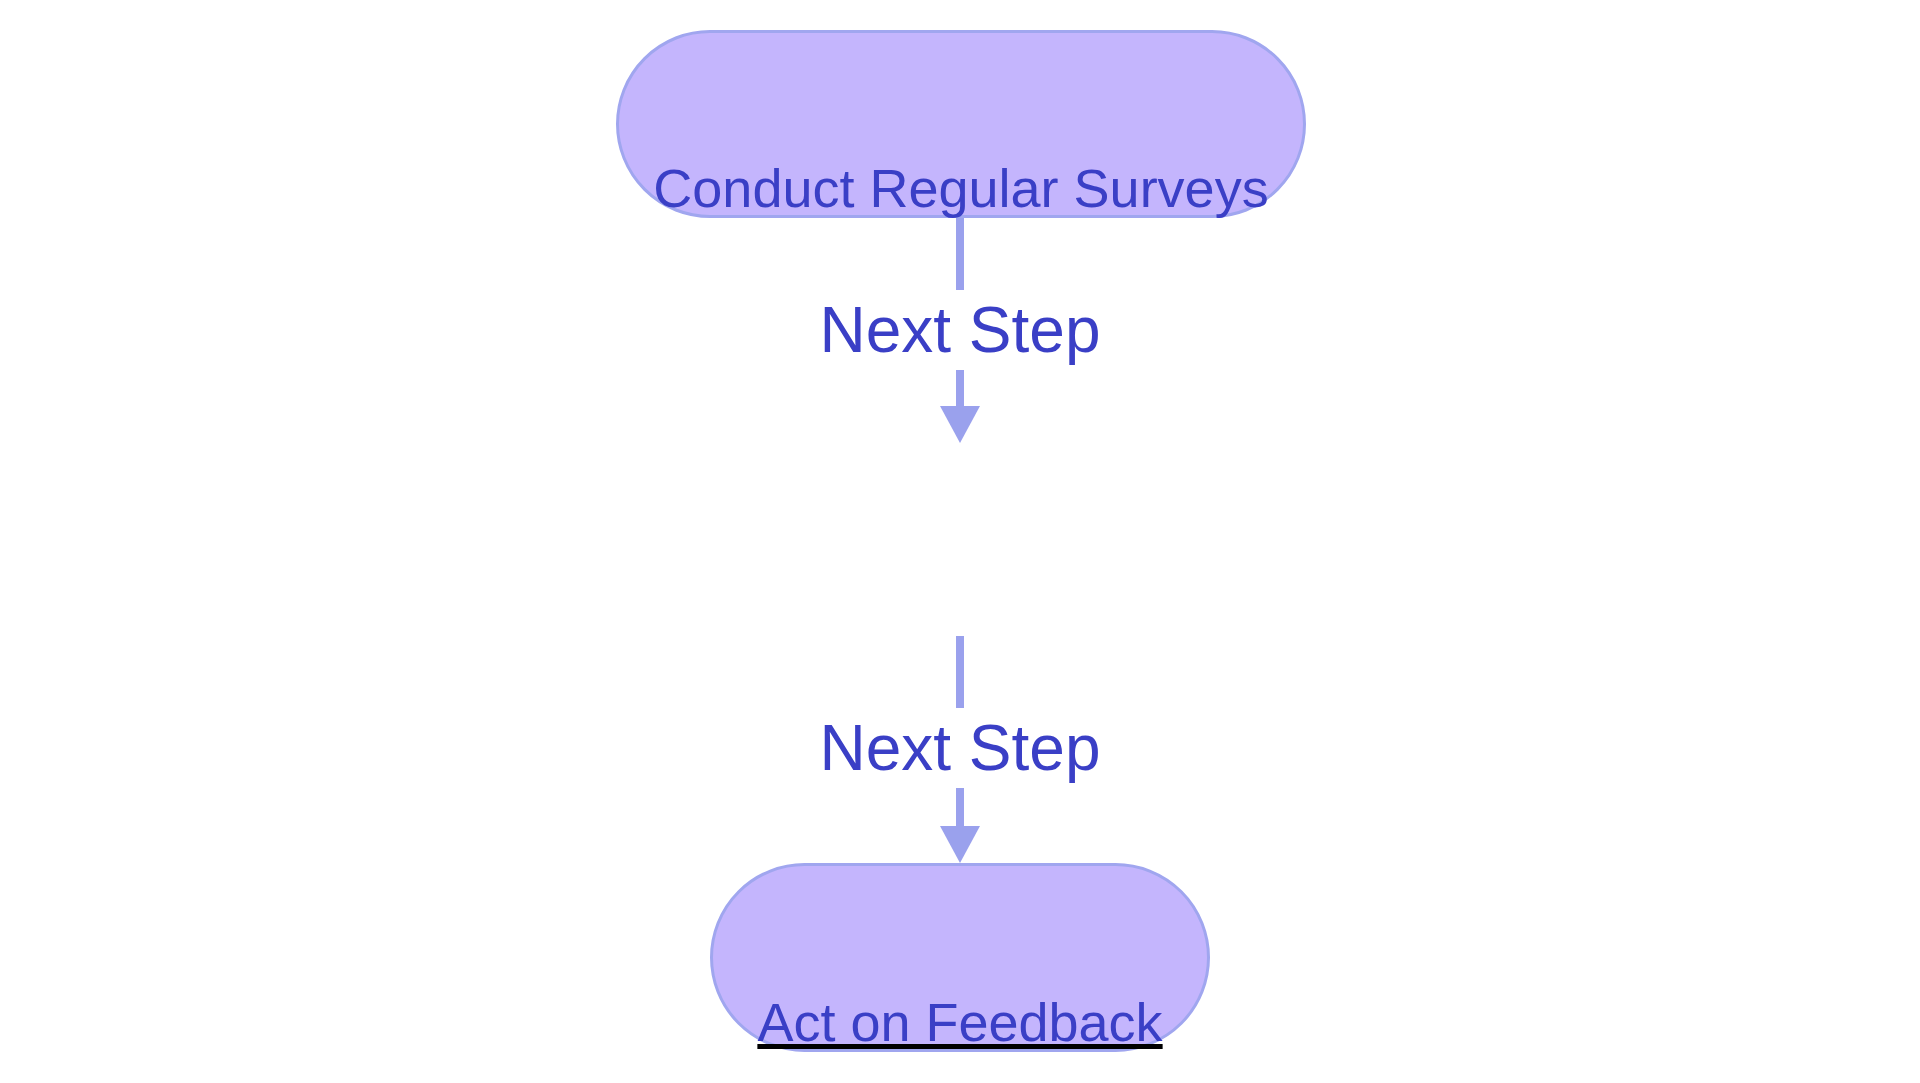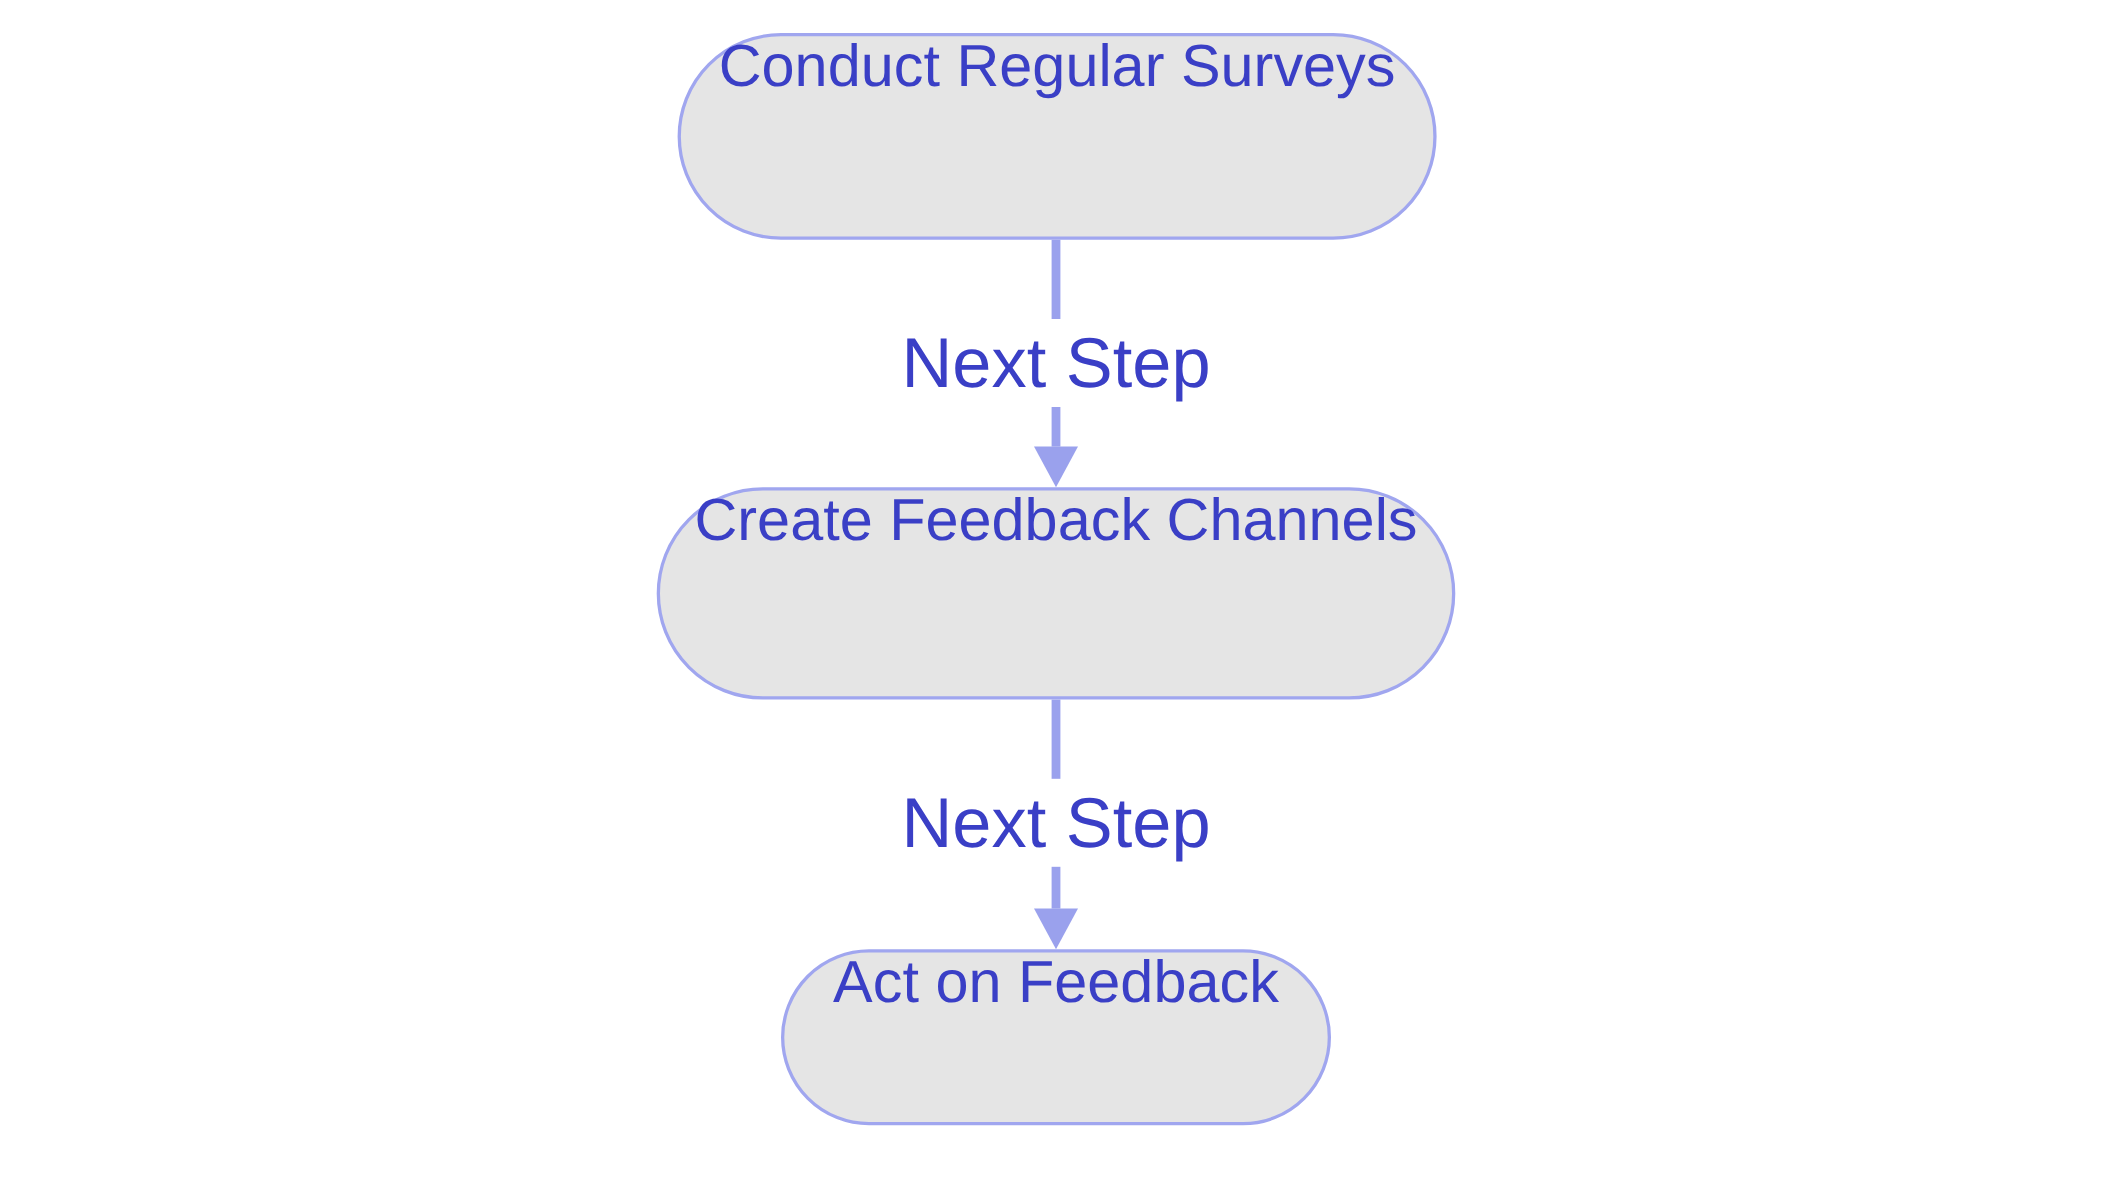--- a/index.html
+++ b/index.html
@@ -11,36 +11,36 @@
     position: relative;
     width: 1920px;
     height: 1083px;
     background: #ffffff;
     overflow: hidden;
     font-family: "Liberation Sans", sans-serif;
   }
   .node {
     position: absolute;
     display: flex;
-    align-items: flex-start;
+    align-items: flex-end;
     justify-content: center;
-    background: #e5e5e5;
+    background: #c4b5fd;
     border: 3px solid #a0a6ef;
     border-radius: 98px;
     box-sizing: border-box;
   }
   .node-text {
     color: #3a3fc6;
     font-size: 54px;
     line-height: 1;
     white-space: nowrap;
   }
   .node-1 { left: 616px; top: 30px;  width: 690px; height: 188px; }
   .node-2 { left: 597px; top: 443px; width: 726px; height: 193px; }
-  .node-3 { left: 710px; top: 863px; width: 500px; height: 160px; }
+  .node-3 { left: 710px; top: 863px; width: 500px; height: 189px; text-decoration: underline; }
 
   .edge-line {
     position: absolute;
     left: 956px;
     width: 8px;
     background: #9aa1ed;
   }
   .line-1 { top: 218px; height: 188px; }
   .line-2 { top: 636px; height: 190px; }
 
@@ -76,23 +76,20 @@
 <div class="canvas">
 
   <div class="node node-1">
     <span class="node-text">Conduct Regular Surveys</span>
   </div>
 
   <div class="edge-line line-1"></div>
   <div class="arrowhead head-1"></div>
   <div class="edge-label label-1">Next Step</div>
 
-  <div class="node node-2">
-    <span class="node-text">Create Feedback Channels</span>
-  </div>
 
   <div class="edge-line line-2"></div>
   <div class="arrowhead head-2"></div>
   <div class="edge-label label-2">Next Step</div>
 
   <div class="node node-3">
     <span class="node-text">Act on Feedback</span>
   </div>
 
 </div>

